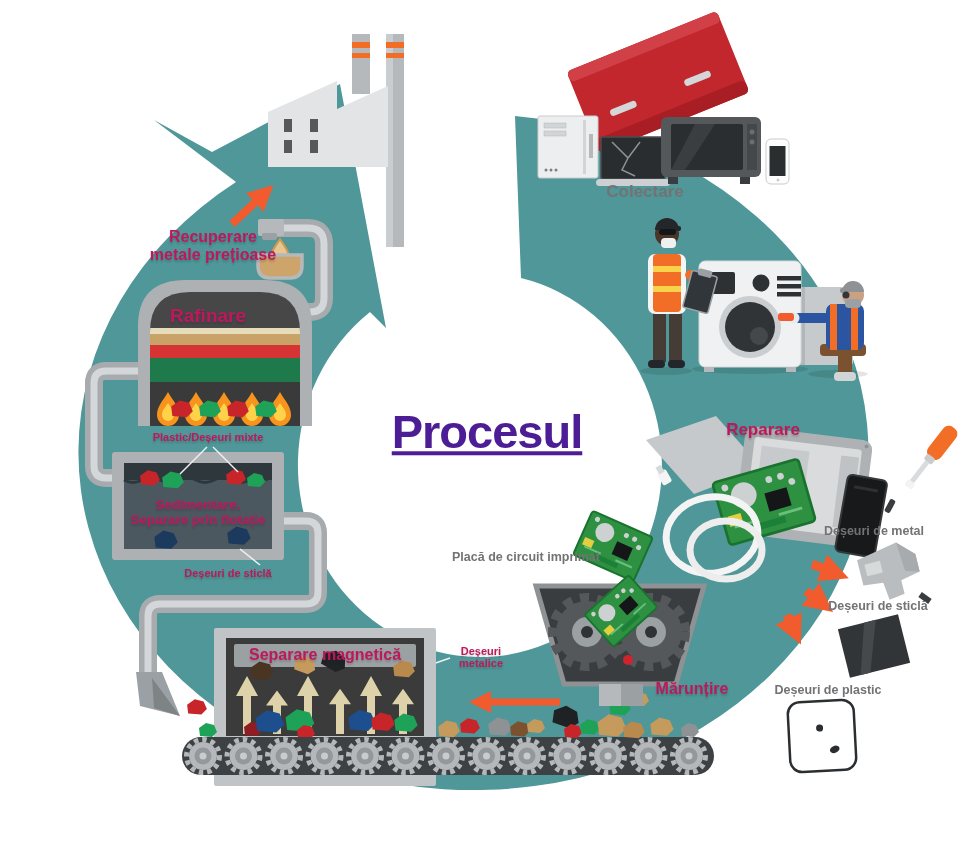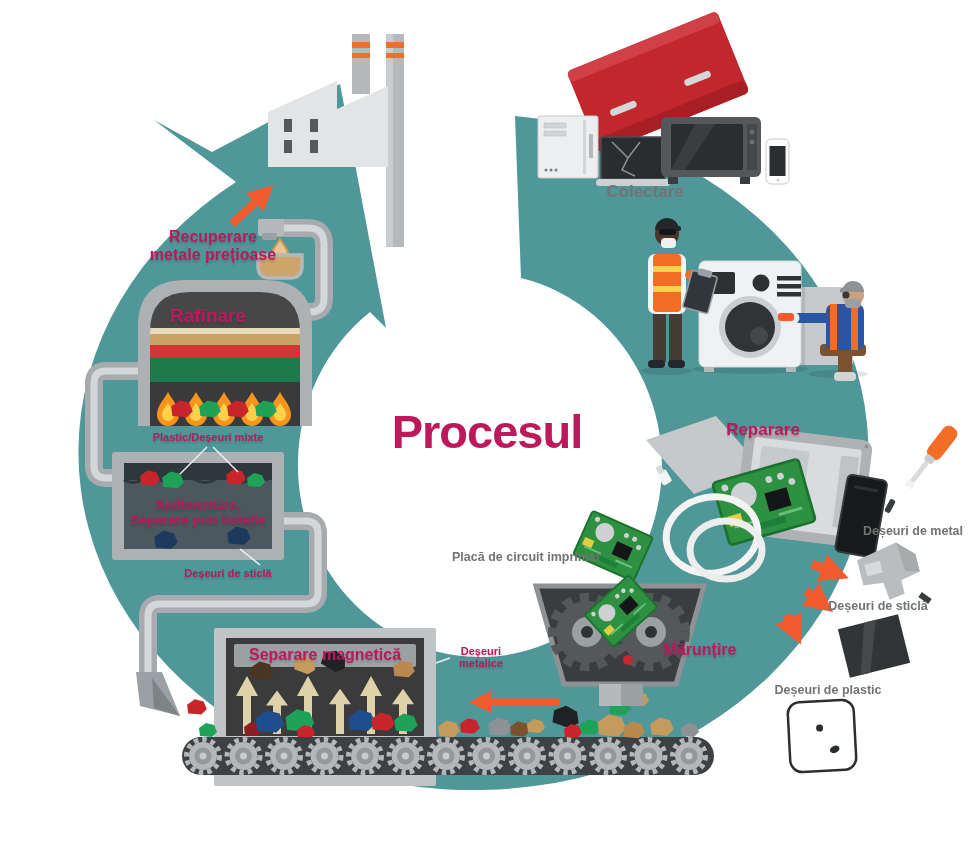--- a/index.html
+++ b/index.html
@@ -5,21 +5,21 @@
   html,body{margin:0;padding:0;background:#fff;}
   .canvas{position:relative;width:980px;height:844px;background:#fff;overflow:hidden;
           font-family:"Liberation Sans",sans-serif;}
   .scene{position:absolute;left:0;top:0;}
   .lbl{position:absolute;font-weight:bold;text-align:center;transform:translate(-50%,-50%);
        white-space:nowrap;line-height:1.12;}
   .white{color:#be185d;text-shadow:0 2px 2px rgba(30,30,30,.22);}
   .tealtxt{color:#737373;}
   .s12{font-size:12.5px;} .s13{font-size:13.5px;} .s15{font-size:11px;}
   .s16{font-size:16px;} .s17{font-size:17px;} .s19{font-size:19px;}
-  .title{font-size:47px;letter-spacing:-1px;color:#be185d;line-height:1.18;}
+  .title{font-size:47px;letter-spacing:-1px;color:#4c1d95;line-height:1.18;text-decoration:underline;}
 </style>
 </head>
 <body>
 
 <div class="canvas">
 
 <svg class="scene" width="980" height="844" viewBox="0 0 980 844">
   <defs>
     <marker id="ah" viewBox="0 0 10 10" refX="6" refY="5" markerWidth="3.2" markerHeight="3.2" orient="auto-start-reverse">
       <path d="M0,0 L10,5 L0,10 Z" fill="#f15b2e"></path>
@@ -377,30 +377,30 @@
 </svg>
 
 <div class="lbl title" style="left:487px;top:432px;">
   <div>Procesul</div>
 </div>
 
 <div class="lbl tealtxt s17" style="left:645px;top:192px;">Colectare</div>
 <div class="lbl white s17" style="left:763px;top:389px;margin-top:41px;">Reparare</div>
 
 
-<div class="lbl white s16" style="left:692px;top:650px;margin-left:8px;">Mărunțire</div>
+<div class="lbl white s16" style="left:692px;top:689px;">Mărunțire</div>
 <div class="lbl white s16" style="left:325px;top:655px;">Separare magnetică</div>
 
 <div class="lbl white s15" style="left:481px;top:657px;">
   <div>Deșeuri</div>
   <div>metalice</div>
 </div>
 
 <div class="lbl tealtxt s12" style="left:526px;top:557px;">Placă de circuit imprimat</div>
-<div class="lbl tealtxt s12" style="left:874px;top:531px;margin-left:39px;">Deșeuri de metal</div>
+<div class="lbl tealtxt s12" style="left:874px;top:531px;">Deșeuri de metal</div>
 <div class="lbl tealtxt s12" style="left:878px;top:606px;">Deșeuri de sticlă</div>
 <div class="lbl tealtxt s12" style="left:828px;top:690px;">Deșeuri de plastic</div>
 
 <div class="lbl white s19" style="left:208px;top:316px;">Rafinare</div>
 <div class="lbl white s15" style="left:208px;top:437px;">Plastic/Deșeuri mixte</div>
 
 <div class="lbl white s13" style="left:198px;top:512px;">
   <div>Sedimentare.</div>
   <div>Separare prin flotație</div>
 </div>

